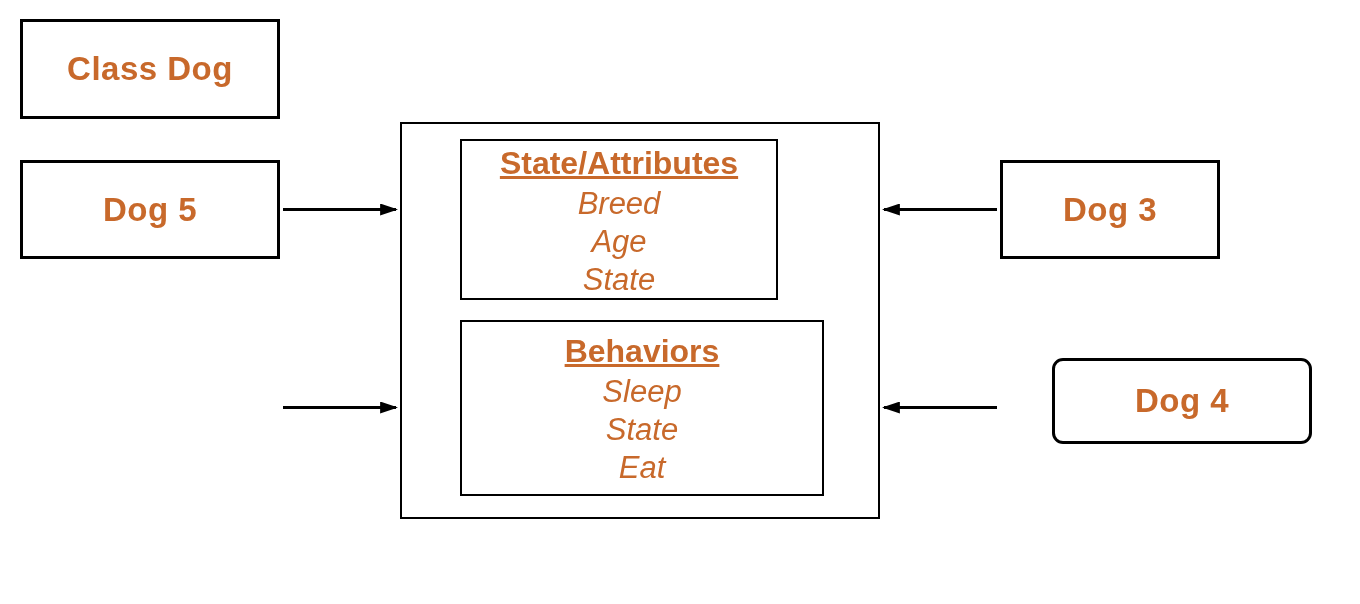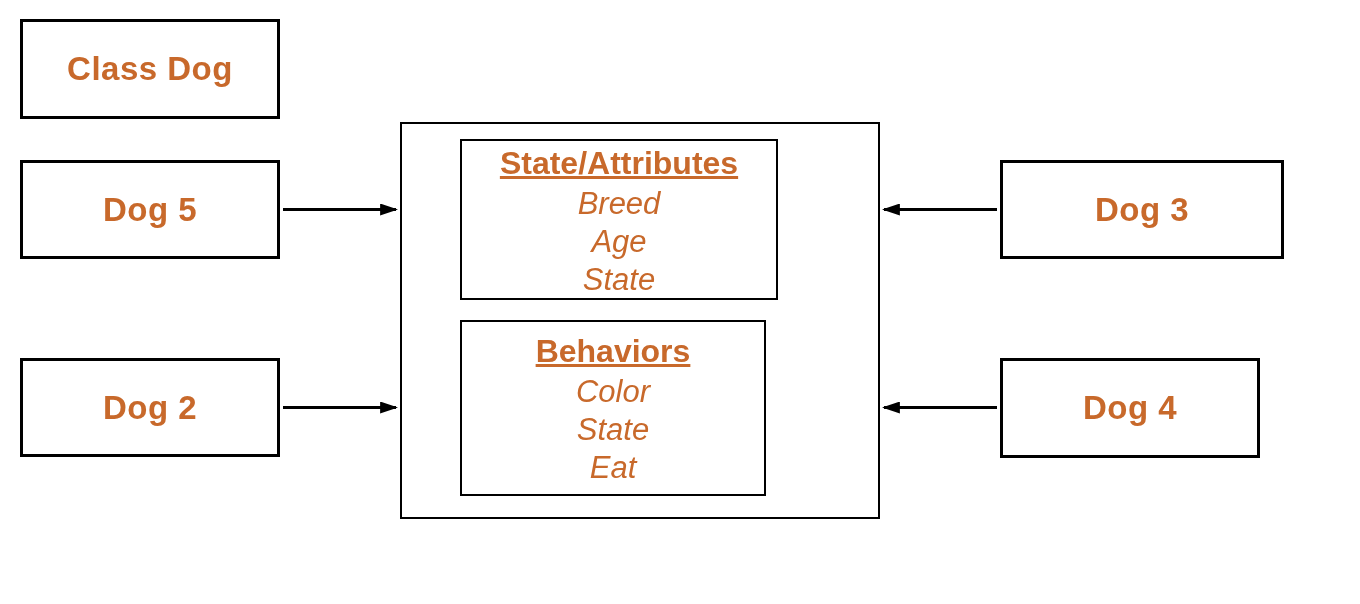--- a/index.html
+++ b/index.html
@@ -79,44 +79,41 @@
 <div class="canvas">
 
   <div class="box" style="left:20px; top:19px; width:260px; height:100px;">
     <span class="node-label">Class Dog</span>
   </div>
 
   <div class="box" style="left:20px; top:160px; width:260px; height:99px;">
     <span class="node-label">Dog 5</span>
   </div>
 
-  <div class="box" style="left:20px; top:358px; width:260px; height:99px;">
-    <span class="node-label">Dog 2</span>
-  </div>
 
-  <div class="box" style="left:1000px; top:160px; width:284px; height:99px;">
+  <div class="box" style="left:1000px; top:160px; width:220px; height:99px;">
     <span class="node-label">Dog 3</span>
   </div>
 
-  <div class="box" style="left:1000px; top:358px; width:260px; height:100px;">
+  <div class="box" style="left:1052px; top:358px; width:260px; height:86px;border-radius:11px;">
     <span class="node-label">Dog 4</span>
   </div>
 
   <div class="box central-box" style="left:400px; top:122px; width:480px; height:397px;padding-left:48px;">
 
     <div class="box inner-box" style="left:58px; top:15px; width:318px; height:161px;">
       <div class="inner-title">State/Attributes</div>
       <div class="inner-item">Breed</div>
       <div class="inner-item">Age</div>
       <div class="inner-item">State</div>
     </div>
 
-    <div class="box inner-box" style="left:58px; top:196px; width:306px; height:176px;">
+    <div class="box inner-box" style="left:58px; top:196px; width:364px; height:176px;">
       <div class="inner-title">Behaviors</div>
-      <div class="inner-item">Color</div>
+      <div class="inner-item">Sleep</div>
       <div class="inner-item">State</div>
       <div class="inner-item">Eat</div>
     </div>
 
   </div>
 
   <svg class="arrow-layer" viewBox="0 0 1360 604">
     <defs>
       <marker id="arrowhead" viewBox="0 0 6 4" refX="5.3" refY="2" markerWidth="6" markerHeight="4" orient="auto">
         <path class="arrowhead-fill" d="M0,0 L6,2 L0,4 Z"></path>

